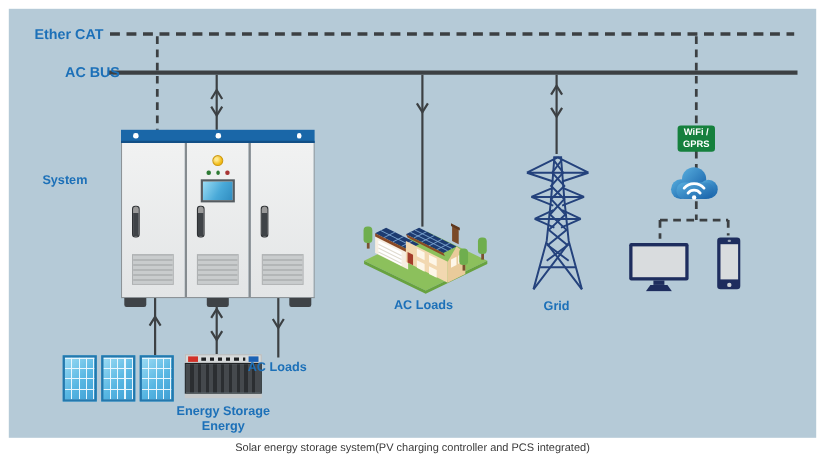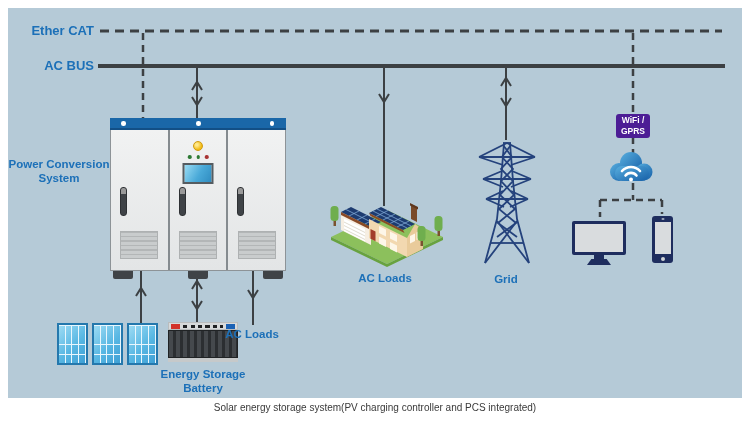--- a/index.html
+++ b/index.html
@@ -45,21 +45,21 @@
   .bat-cap{height:8px;box-sizing:border-box;border:1px solid #b9bcbd;background:#d7dadb;
            display:flex;align-items:center;justify-content:space-between;padding:0 2px;}
   .term{width:9px;height:5px;} .term.red{background:#d23128;} .term.blue{background:#1b62b5;}
   .bat-dashes{flex:1;margin:0 3px;height:3px;
               background:repeating-linear-gradient(90deg,#1e2022 0 4px,rgba(0,0,0,0) 4px 7.5px);}
   .bat-body{height:28px;border:1px solid #202325;box-sizing:border-box;
             background:repeating-linear-gradient(90deg,#45494d 0 4px,#2b2e31 4px 7px);}
   .bat-base{height:4px;background:#c6c9ca;}
 
   
-  .badge{position:absolute;left:616px;top:114px;width:34px;height:24px;background:#4c1d95;border-radius:3px;
+  .badge{position:absolute;left:616px;top:114px;width:34px;height:24px;background:#15803d;border-radius:3px;
          color:#fff;font-size:8.5px;font-weight:bold;line-height:11px;text-align:center;padding-top:1px;box-sizing:border-box;}
   .cloud{position:absolute;left:605px;top:150px;}
   .monitor{position:absolute;left:572px;top:221px;width:54px;}
   .mon-scr{height:34px;background:#1e2d5e;border-radius:2px;padding:3px;box-sizing:border-box;}
   .mon-scr .inner{width:100%;height:100%;background:#d9dcde;}
   .mon-neck{width:10px;height:4px;background:#1e2d5e;margin:0 auto;}
   .mon-base{width:24px;height:6px;background:#1e2d5e;margin:0 auto;
             clip-path:polygon(18% 0,82% 0,100% 100%,0 100%);}
   .phone{position:absolute;left:652px;top:216px;width:21px;height:47px;background:#1e2d5e;border-radius:3px;}
   .ph-scr{position:absolute;left:2.5px;right:2.5px;top:6px;bottom:9px;background:#d9dcde;}
@@ -118,24 +118,23 @@
         <path d="M192,301 L197,309 L202,301"></path>
       </g>
       <g stroke-width="2">
         <path d="M253,263 V325"></path>
         <path d="M248,290 L253,298 L258,290"></path>
       </g>
     </g>
   </svg>
 
   <div class="lbl bus-lbl" style="left:8px;top:23px;width:86px;">Ether CAT</div>
-  <div class="lbl bus-lbl" style="left:8px;top:58px;width:86px;">AC BUS</div>
+  <div class="lbl bus-lbl" style="left:23px;top:58px;width:86px;">AC BUS</div>
 
   <div class="lbl" style="left:6px;top:157px;width:106px;">
-    <div>Power Conversion</div>
     <div>System</div>
   </div>
 
   <div class="cabinets">
     <div class="topbar">
       <span class="topdot" style="left:11px;"></span>
       <span class="topdot" style="left:86px;"></span>
       <span class="topdot" style="right:12px;"></span>
     </div>
     <div class="bodies">
@@ -174,21 +173,21 @@
     <div class="bat-cap">
       <span class="term red"></span>
       <span class="bat-dashes"></span>
       <span class="term blue"></span>
     </div>
     <div class="bat-body"></div>
     <div class="bat-base"></div>
   </div>
   <div class="lbl" style="left:153px;top:367px;width:100px;">
     <div>Energy Storage</div>
-    <div>Battery</div>
+    <div>Energy</div>
   </div>
 
   <div class="lbl" style="left:204px;top:327px;width:96px;">
     <div>AC Loads</div>
   </div>
 
   <svg class="art" style="left:325px;top:183px;" width="125" height="90" viewBox="0 0 125 90">
     <polygon points="6,54 62,27 118,54 62,81" fill="#8cc05c"></polygon>
     <polygon points="6,54 6,57 62,84 118,57 118,54 62,81" fill="#68a23f"></polygon>
 

